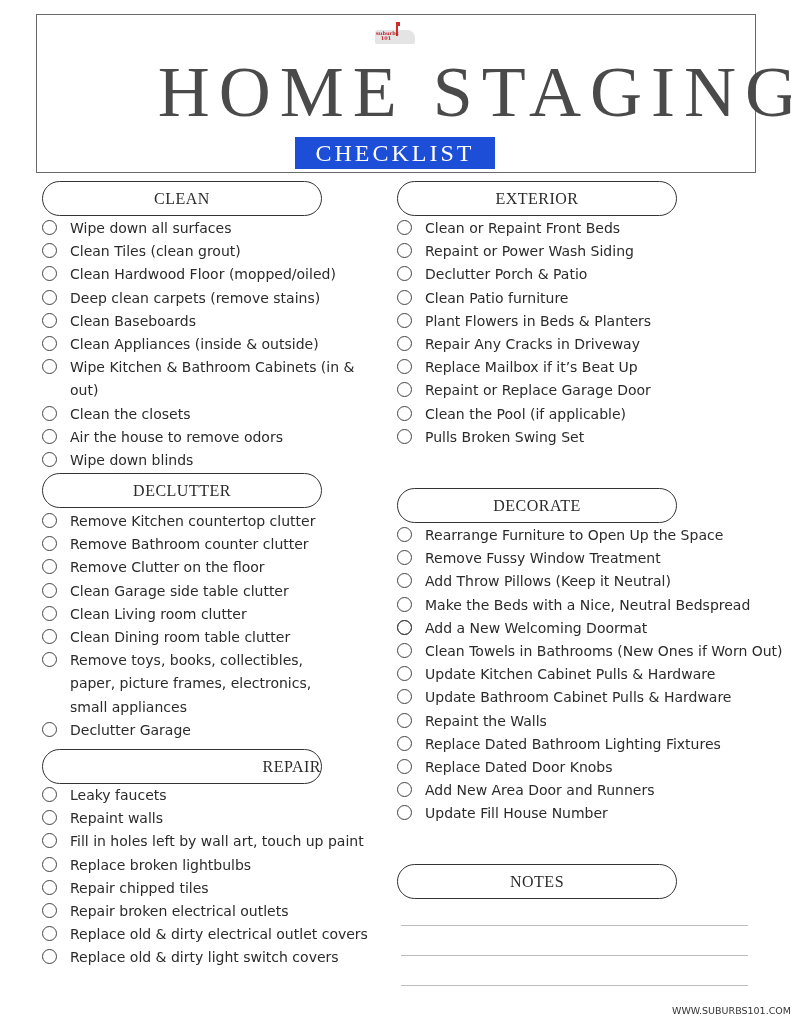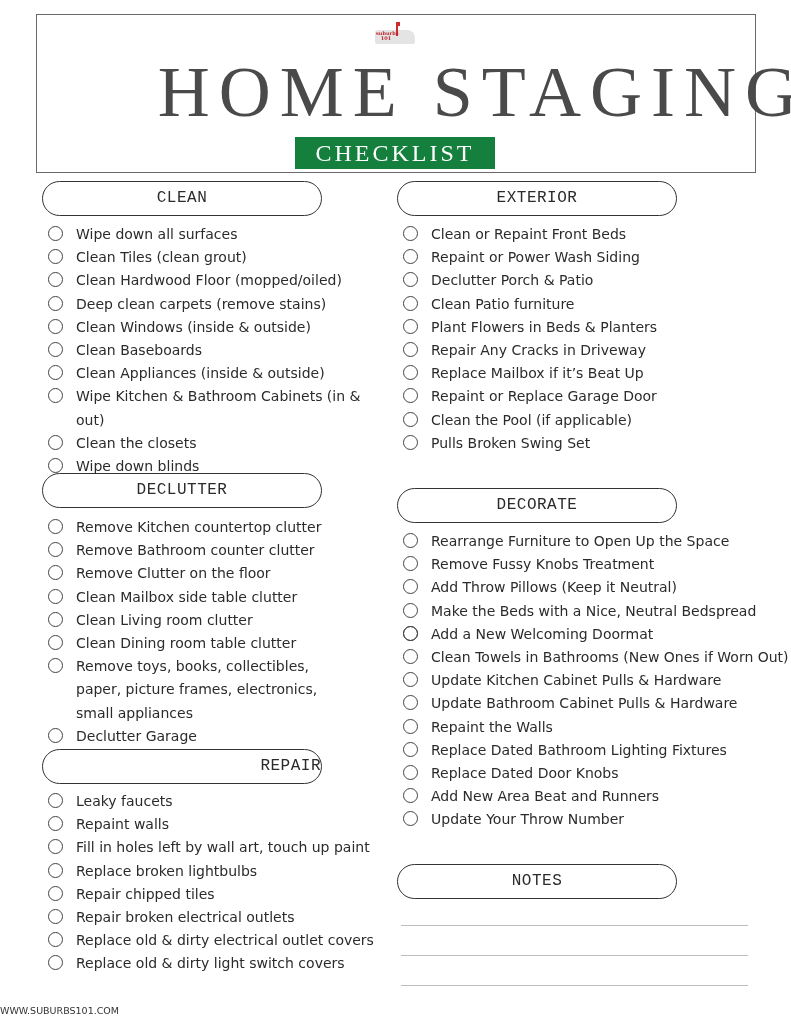--- a/index.html
+++ b/index.html
@@ -4,61 +4,61 @@
 <style>
   html, body { margin:0; padding:0; background:#ffffff; }
   body { width:791px; height:1024px; position:relative; overflow:hidden; font-family:"DejaVu Sans", sans-serif; color:#2b2b2b; }
   .header-box { position:absolute; left:36px; top:14px; width:720px; height:159px; border:1.5px solid #6a6a6a; box-sizing:border-box; }
   .logo { position:absolute; left:373px; top:22px; width:44px; height:24px; }
   .logo .body { position:absolute; left:2px; top:8px; width:40px; height:14px; background:#e4e4e4; border-radius:3px 8px 2px 2px; }
   .logo .flag { position:absolute; left:23px; top:0px; width:2px; height:14px; background:#d02a2a; }
   .logo .flagtop { position:absolute; left:23px; top:0px; width:4px; height:4px; background:#d02a2a; }
   .logo .txt { position:absolute; left:3px; top:9px; font-size:5px; line-height:5px; color:#c0272d; font-family:"DejaVu Serif", serif; font-weight:bold; text-align:center; width:20px; }
   .title { position:absolute; left:15px; width:791px; top:52px; text-align:right; font-family:"Liberation Serif", serif; font-size:72px; letter-spacing:9px; color:#4a4a4a; line-height:80px; }
-  .badge { position:absolute; left:295px; top:137px; width:200px; height:32px; background:#15803d; color:#fff; font-family:"Liberation Serif", serif; font-size:24px; letter-spacing:3px; text-align:center; line-height:32px; }
-  .pill { position:absolute; width:280px; height:35px; border:1.5px solid #333; border-radius:18px; box-sizing:border-box; text-align:center; font-family:Liberation Mono, monospace; font-size:16px; line-height:33px; color:#2b2b2b; letter-spacing:0.5px; }
-  .list { position:absolute; margin:6px; padding:0; list-style:none; }
+  .badge { position:absolute; left:295px; top:137px; width:200px; height:32px; background:#1d4ed8; color:#fff; font-family:"Liberation Serif", serif; font-size:24px; letter-spacing:3px; text-align:center; line-height:32px; }
+  .pill { position:absolute; width:280px; height:35px; border:1.5px solid #333; border-radius:18px; box-sizing:border-box; text-align:center; font-family:Liberation Serif, serif; font-size:16px; line-height:33px; color:#2b2b2b; letter-spacing:0.5px; }
+  .list { position:absolute; margin:0; padding:0; list-style:none; }
   .item { position:relative; padding-left:28px; font-size:14px; line-height:23.2px; color:#2b2b2b; }
   .item .cb { position:absolute; left:0; top:3px; width:15px; height:15px; border:1.4px solid #444; border-radius:50%; box-sizing:border-box; }
   .notes-line { position:absolute; left:401px; width:347px; height:0; border-top:1.5px solid #bdbdbd; }
-  .footer { position:absolute; left:0; width:791px; top:1005px; text-align:left; font-size:9.5px; color:#333; }
+  .footer { position:absolute; left:0; width:791px; top:1005px; text-align:right; font-size:9.5px; color:#333; }
 </style>
 </head>
 <body>
 
 <div class="header-box"></div>
 <div class="logo">
   <div class="body"></div>
   <div class="flag"></div>
   <div class="flagtop"></div>
   <div class="txt">suburbs 101</div>
 </div>
 <div class="title">HOME STAGING</div>
 <div class="badge">CHECKLIST</div>
 
 <div class="pill" style="left:42px; top:181px;">CLEAN</div>
 <ul class="list" id="list-clean" style="left:42px; top:217px; width:345px;">
     <li class="item"><span class="cb"></span><span>Wipe down all surfaces</span></li>
     <li class="item"><span class="cb"></span><span>Clean Tiles (clean grout)</span></li>
     <li class="item"><span class="cb"></span><span>Clean Hardwood Floor (mopped/oiled)</span></li>
     <li class="item"><span class="cb"></span><span>Deep clean carpets (remove stains)</span></li>
-    <li class="item"><span class="cb"></span><span>Clean Windows (inside &amp; outside)</span></li>
     <li class="item"><span class="cb"></span><span>Clean Baseboards</span></li>
     <li class="item"><span class="cb"></span><span>Clean Appliances (inside &amp; outside)</span></li>
     <li class="item"><span class="cb"></span><span>Wipe Kitchen &amp; Bathroom Cabinets (in &amp; out)</span></li>
     <li class="item"><span class="cb"></span><span>Clean the closets</span></li>
+    <li class="item"><span class="cb"></span><span>Air the house to remove odors</span></li>
     <li class="item"><span class="cb"></span><span>Wipe down blinds</span></li>
   </ul>
 
 <div class="pill" style="left:42px; top:473px;">DECLUTTER</div>
 <ul class="list" id="list-declutter" style="left:42px; top:510px; width:310px;">
     <li class="item"><span class="cb"></span><span>Remove Kitchen countertop clutter</span></li>
     <li class="item"><span class="cb"></span><span>Remove Bathroom counter clutter</span></li>
     <li class="item"><span class="cb"></span><span>Remove Clutter on the floor</span></li>
-    <li class="item"><span class="cb"></span><span>Clean Mailbox side table clutter</span></li>
+    <li class="item"><span class="cb"></span><span>Clean Garage side table clutter</span></li>
     <li class="item"><span class="cb"></span><span>Clean Living room clutter</span></li>
     <li class="item"><span class="cb"></span><span>Clean Dining room table clutter</span></li>
     <li class="item"><span class="cb"></span><span>Remove toys, books, collectibles, paper, picture frames, electronics, small appliances</span></li>
     <li class="item"><span class="cb"></span><span>Declutter Garage</span></li>
   </ul>
 
 <div class="pill" style="left:42px; top:749px;text-align:right;">REPAIR</div>
 <ul class="list" id="list-repair" style="left:42px; top:784px; width:355px;">
     <li class="item"><span class="cb"></span><span>Leaky faucets</span></li>
     <li class="item"><span class="cb"></span><span>Repaint walls</span></li>
@@ -80,33 +80,33 @@
     <li class="item"><span class="cb"></span><span>Repair Any Cracks in Driveway</span></li>
     <li class="item"><span class="cb"></span><span>Replace Mailbox if it’s Beat Up</span></li>
     <li class="item"><span class="cb"></span><span>Repaint or Replace Garage Door</span></li>
     <li class="item"><span class="cb"></span><span>Clean the Pool (if applicable)</span></li>
     <li class="item"><span class="cb"></span><span>Pulls Broken Swing Set</span></li>
   </ul>
 
 <div class="pill" style="left:397px; top:488px;">DECORATE</div>
 <ul class="list" id="list-decorate" style="left:397px; top:524px; width:394px;">
     <li class="item"><span class="cb"></span><span>Rearrange Furniture to Open Up the Space</span></li>
-    <li class="item"><span class="cb"></span><span>Remove Fussy Knobs Treatment</span></li>
+    <li class="item"><span class="cb"></span><span>Remove Fussy Window Treatment</span></li>
     <li class="item"><span class="cb"></span><span>Add Throw Pillows (Keep it Neutral)</span></li>
     <li class="item"><span class="cb"></span><span>Make the Beds with a Nice, Neutral Bedspread</span></li>
     <li class="item"><span class="cb"></span></li>
     <li class="item"><span class="cb"></span><span>Add a New Welcoming Doormat</span></li>
     <li class="item"><span class="cb"></span><span>Clean Towels in Bathrooms (New Ones if Worn Out)</span></li>
     <li class="item"><span class="cb"></span><span>Update Kitchen Cabinet Pulls &amp; Hardware</span></li>
     <li class="item"><span class="cb"></span><span>Update Bathroom Cabinet Pulls &amp; Hardware</span></li>
     <li class="item"><span class="cb"></span><span>Repaint the Walls</span></li>
     <li class="item"><span class="cb"></span><span>Replace Dated Bathroom Lighting Fixtures</span></li>
     <li class="item"><span class="cb"></span><span>Replace Dated Door Knobs</span></li>
-    <li class="item"><span class="cb"></span><span>Add New Area Beat and Runners</span></li>
-    <li class="item"><span class="cb"></span><span>Update Your Throw Number</span></li>
+    <li class="item"><span class="cb"></span><span>Add New Area Door and Runners</span></li>
+    <li class="item"><span class="cb"></span><span>Update Fill House Number</span></li>
   </ul>
 
 <div class="pill" style="left:397px; top:864px;">NOTES</div>
 <div class="notes-line" style="top:925px;"></div>
 <div class="notes-line" style="top:955px;"></div>
 <div class="notes-line" style="top:985px;"></div>
 
 <div class="footer">WWW.SUBURBS101.COM</div>
 
 </body></html>

